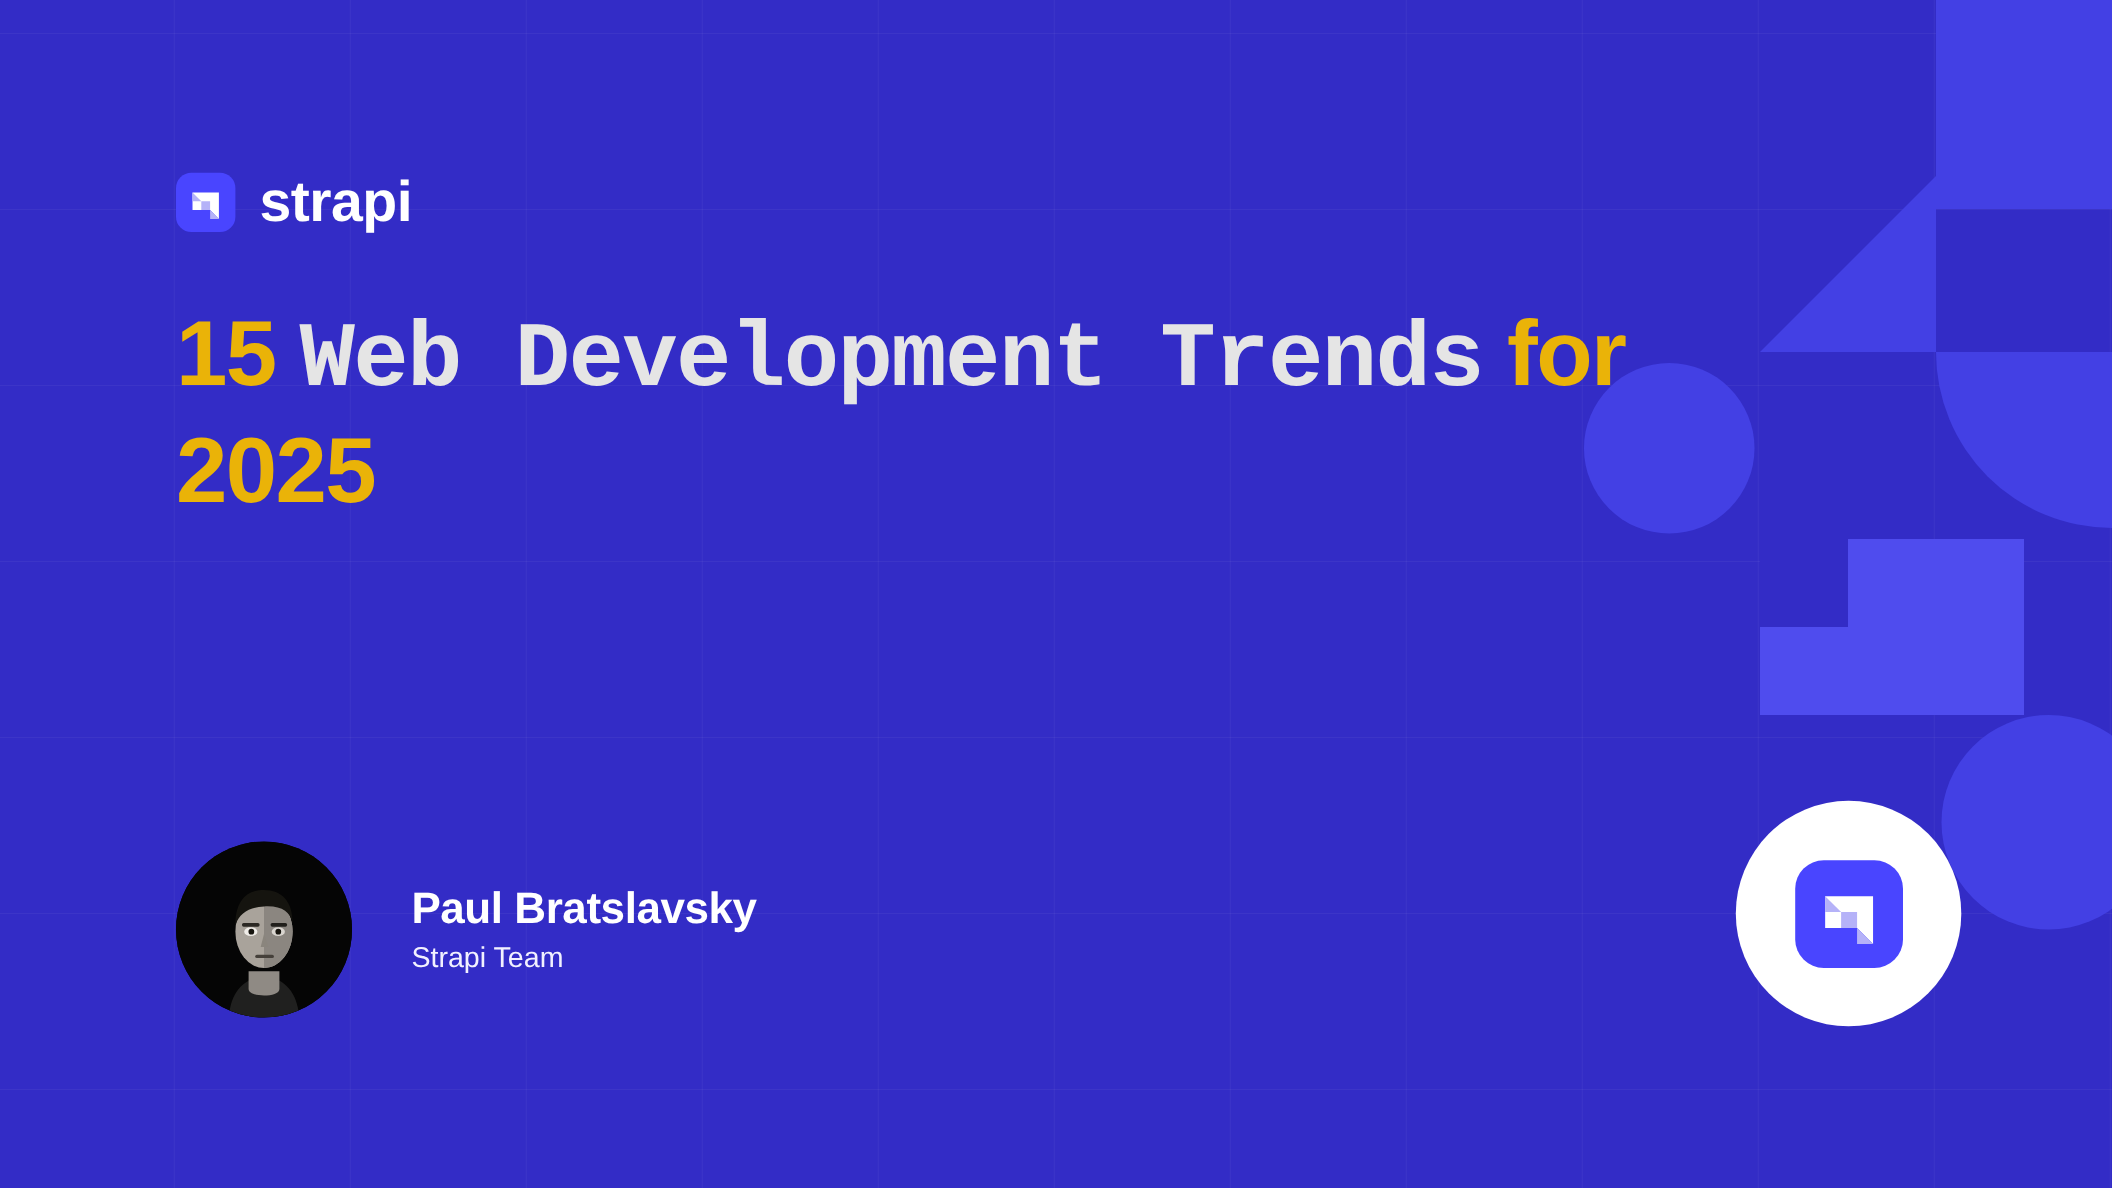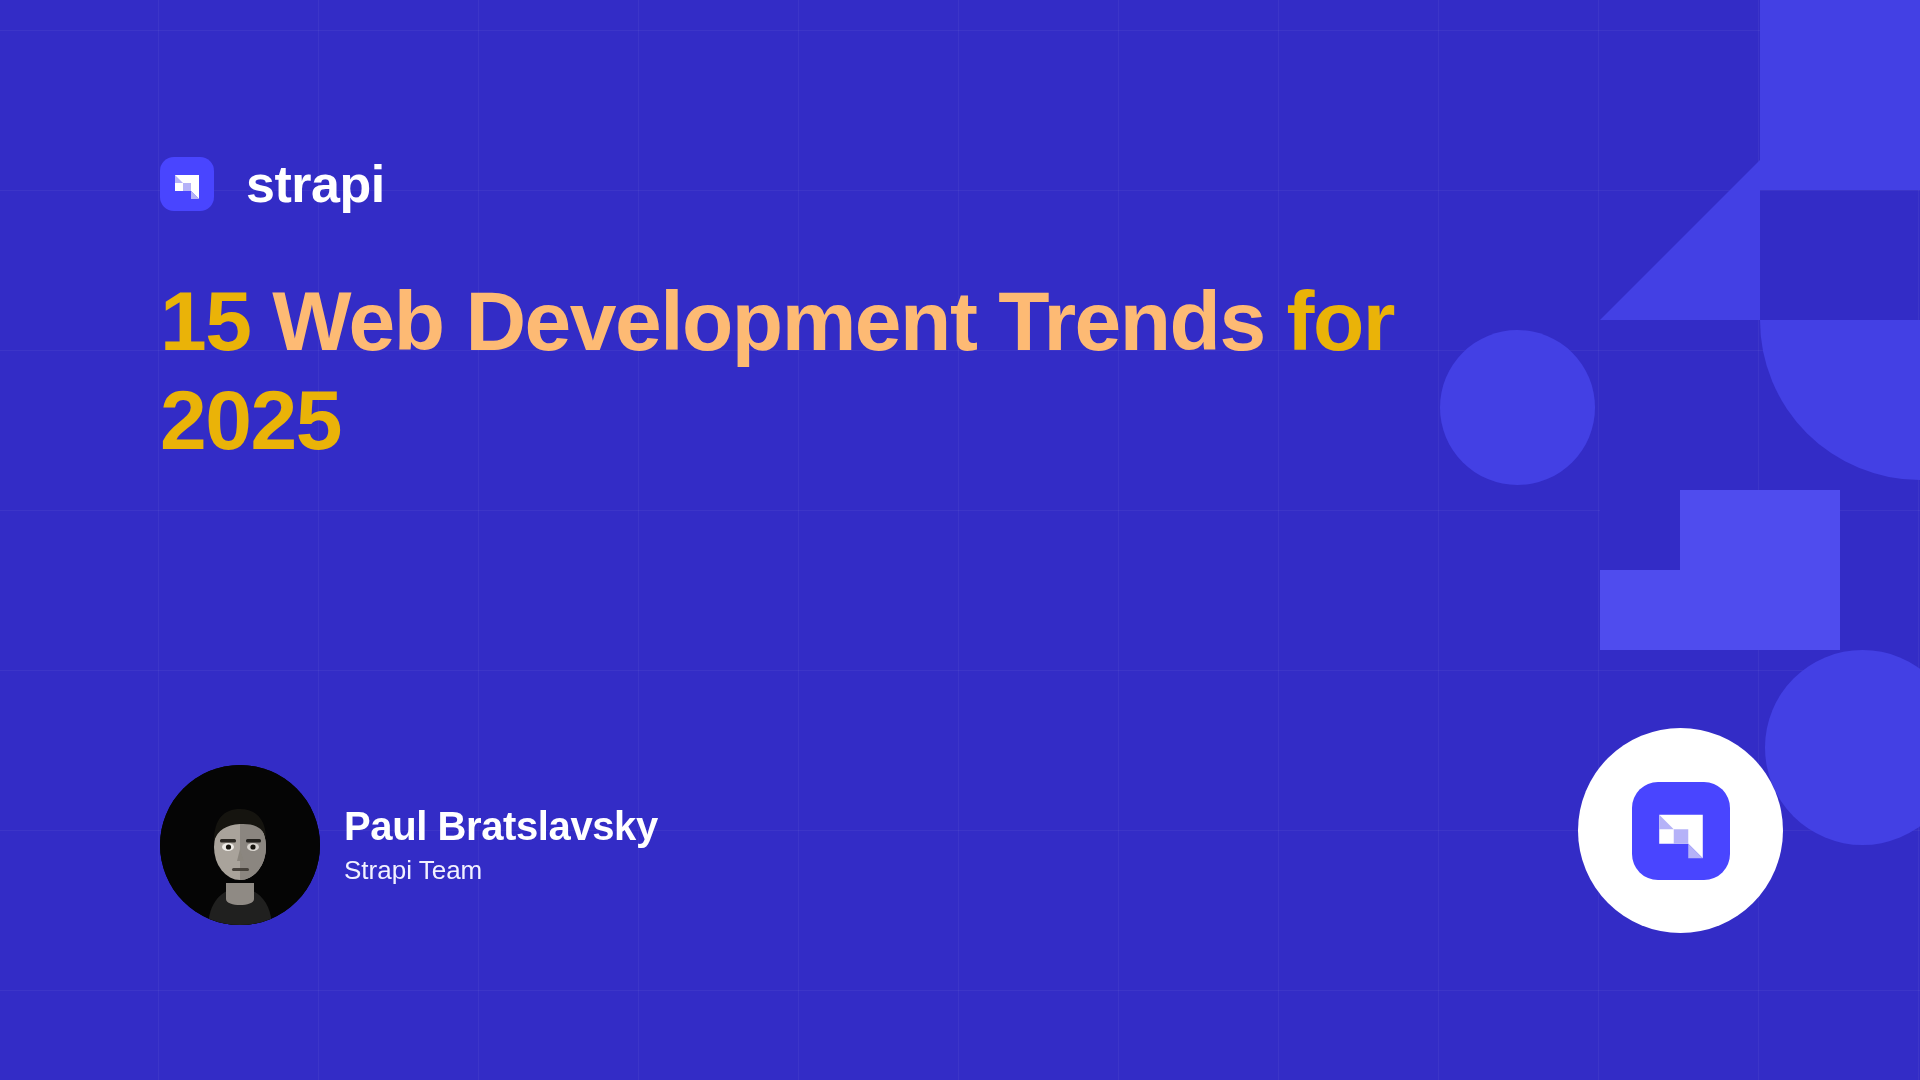--- a/index.html
+++ b/index.html
@@ -87,21 +87,21 @@
     border-radius: 50%;
   }
 
   
   .brand {
     position: absolute;
     left: 160px;
     top: 157px;
     display: flex;
     align-items: center;
-    gap: 32px;
+    gap: 22px;
     justify-content: center;
   }
   .brand-mark {
     width: 54px;
     height: 54px;
     border-radius: 14px;
     background: #4945ff;
     position: relative;
     overflow: hidden;
     flex: 0 0 auto;
@@ -120,31 +120,31 @@
     left: 160px;
     top: 272px;
     width: 1420px;
     font-size: 84px;
     font-weight: 700;
     line-height: 1.18;
     letter-spacing: -1.5px;
     color: #ffffff;
     margin: 0;
   }
-  .headline .hl-accent { color: #fdba74; }
+  .headline .hl-accent { color: #e5e5e5; font-family: Liberation Mono, monospace; }
   .headline .hl-strong { color: #eab308; }
 
   
   .author {
     position: absolute;
     left: 160px;
     top: 765px;
     display: flex;
     align-items: center;
-    gap: 24px;
+    gap: 54px;
   }
   .avatar {
     width: 160px;
     height: 160px;
     border-radius: 50%;
     background: #050505;
     position: relative;
     overflow: hidden;
     flex: 0 0 auto;
   }

